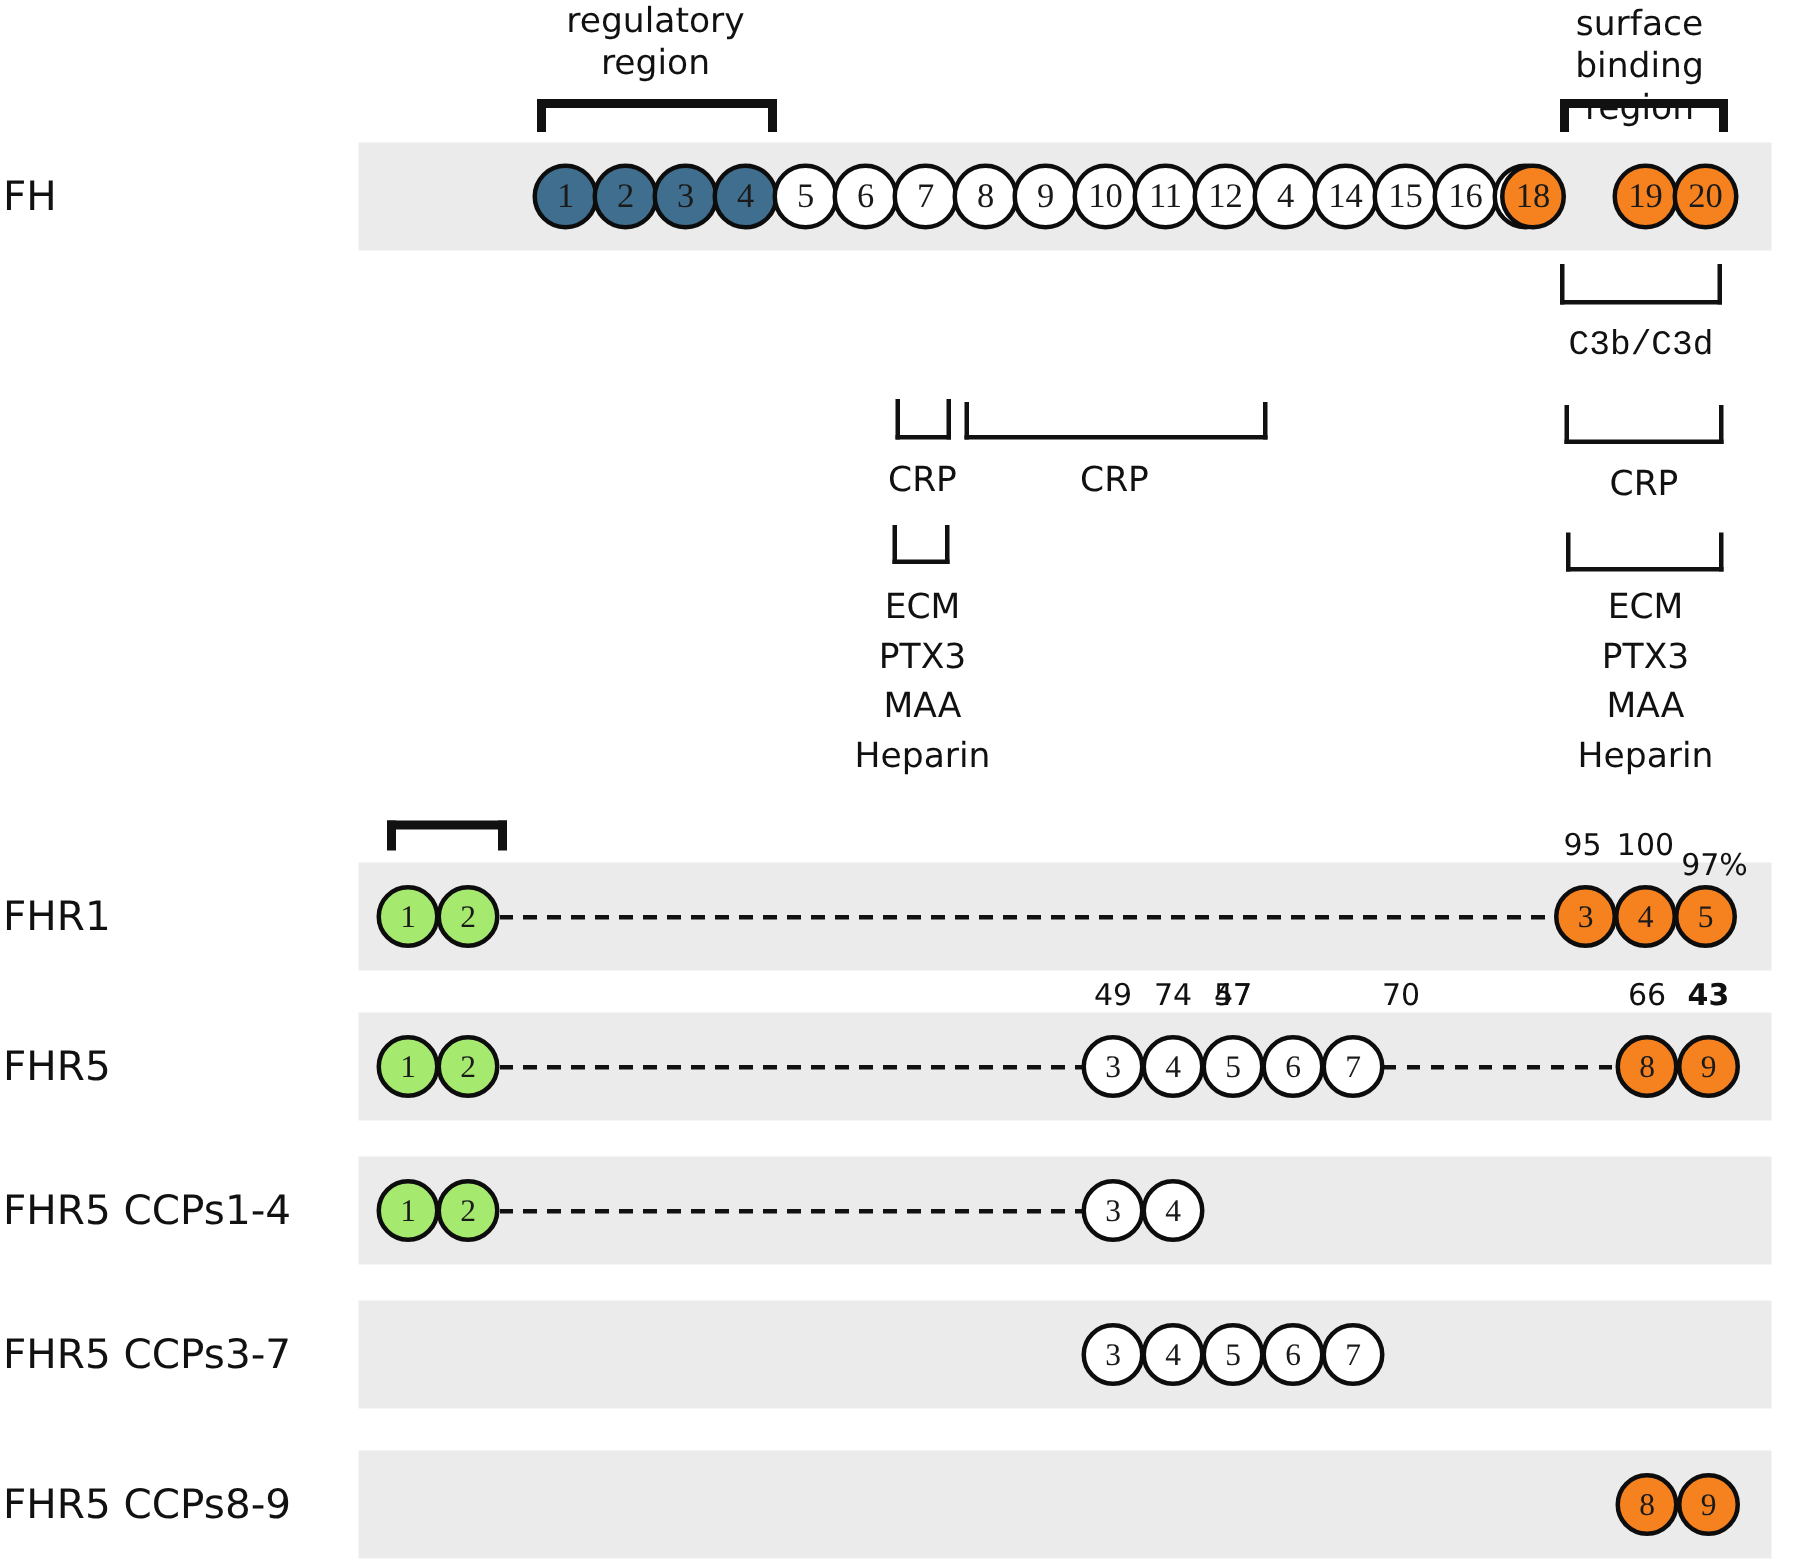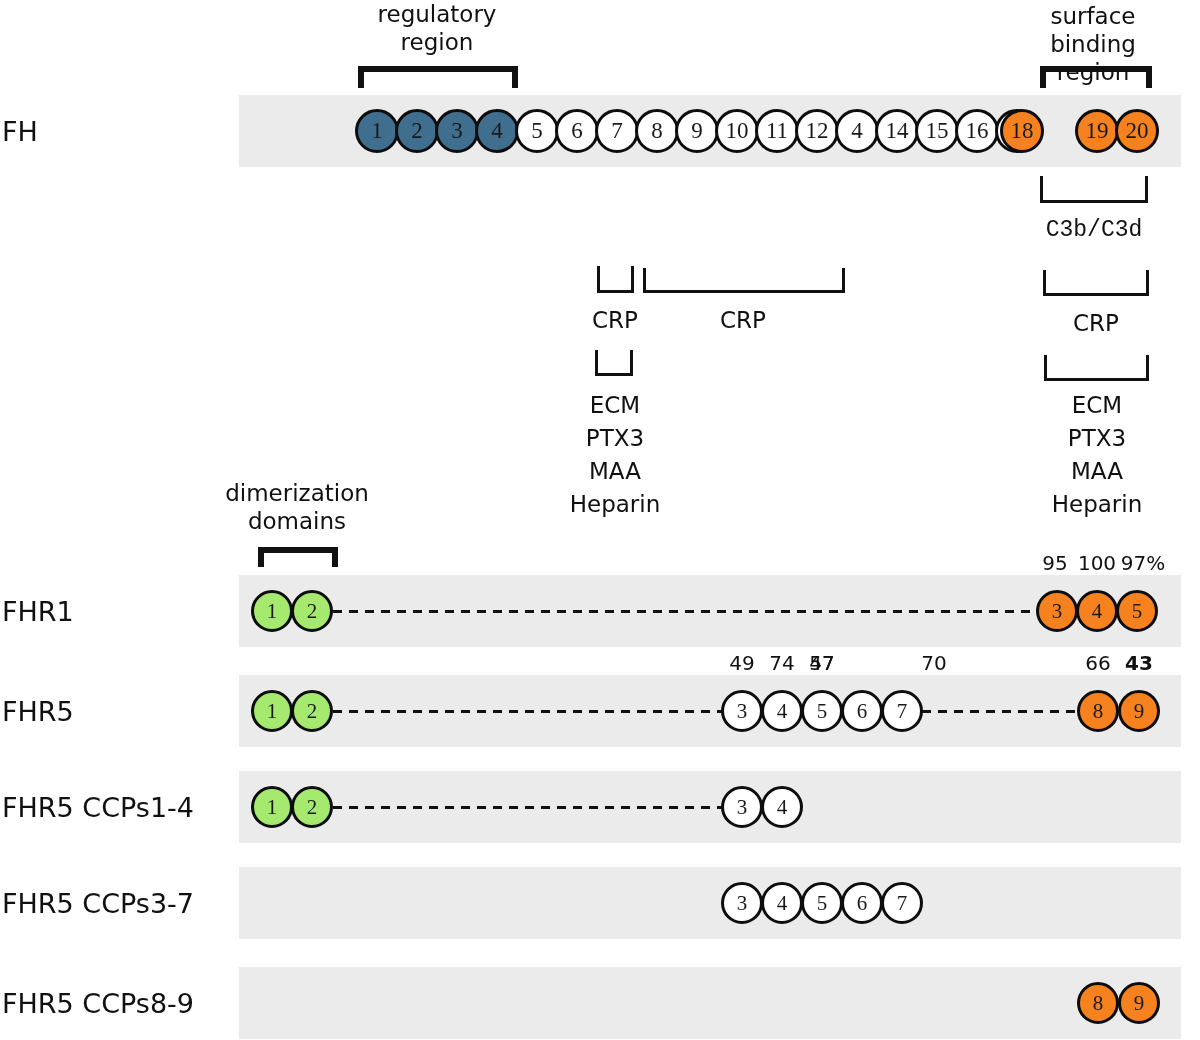--- a/index.html
+++ b/index.html
@@ -104,22 +104,20 @@
   <div class="bk bk-up" style="left:597px;top:266px;width:37px;height:27px;"></div>
   <div class="bk bk-up" style="left:643px;top:268px;width:202px;height:25px;"></div>
   <div class="ann" style="left:615px;top:306px;">CRP</div>
   <div class="ann" style="left:743px;top:306px;">CRP</div>
   <div class="bk bk-up" style="left:595px;top:350px;width:38px;height:26px;"></div>
   <div class="ann stack" style="left:615px;top:389px;">ECM
 PTX3
 MAA
 Heparin</div>
 
-  <div class="ann" style="left:297px;top:479px;">dimerization
-domains</div>
   <div class="bk bk-down" style="left:258px;top:547px;width:80px;height:20px;"></div>
 
   <div id="rows">
       <div class="bar" style="top: 95px;"></div>
       <div class="rowlabel" style="top: 95px;">FH</div>
       <div class="circle fh blue" style="left: 355px; top: 109px;">1</div>
       <div class="circle fh blue" style="left: 395px; top: 109px;">2</div>
       <div class="circle fh blue" style="left: 435px; top: 109px;">3</div>
       <div class="circle fh blue" style="left: 475px; top: 109px;">4</div>
       <div class="circle fh white" style="left: 515px; top: 109px;">5</div>
@@ -141,21 +139,21 @@
       <div class="bar" style="top: 575px;"></div>
       <div class="rowlabel" style="top: 575px;">FHR1</div>
       <div class="dashseg" style="left: 333px; width: 704px; top: 609.5px;"></div>
       <div class="circle green" style="left: 251px; top: 590px;">1</div>
       <div class="circle green" style="left: 291px; top: 590px;">2</div>
       <div class="circle orange" style="left: 1036px; top: 590px;">3</div>
       <div class="circle orange" style="left: 1076px; top: 590px;">4</div>
       <div class="circle orange" style="left: 1116px; top: 590px;">5</div>
       <div class="val" style="left: 1055px; top: 551px;">95</div>
       <div class="val" style="left: 1097px; top: 551px; text-align: center;">100</div>
-      <div class="val" style="left: 1143px; top: 551px;">97%</div>
+      <div class="val" style="left: 1143px; top: 564px;">97%</div>
       <div class="bar" style="top: 675px;"></div>
       <div class="rowlabel" style="top: 675px;">FHR5</div>
       <div class="dashseg" style="left: 333px; width: 389px; top: 709.5px;"></div>
       <div class="dashseg" style="left: 922px; width: 156px; top: 709.5px;"></div>
       <div class="circle green" style="left: 251px; top: 690px;">1</div>
       <div class="circle green" style="left: 291px; top: 690px;">2</div>
       <div class="circle white" style="left: 721px; top: 690px;">3</div>
       <div class="circle white" style="left: 761px; top: 690px;">4</div>
       <div class="circle white" style="left: 801px; top: 690px;">5</div>
       <div class="circle white" style="left: 841px; top: 690px;">6</div>

